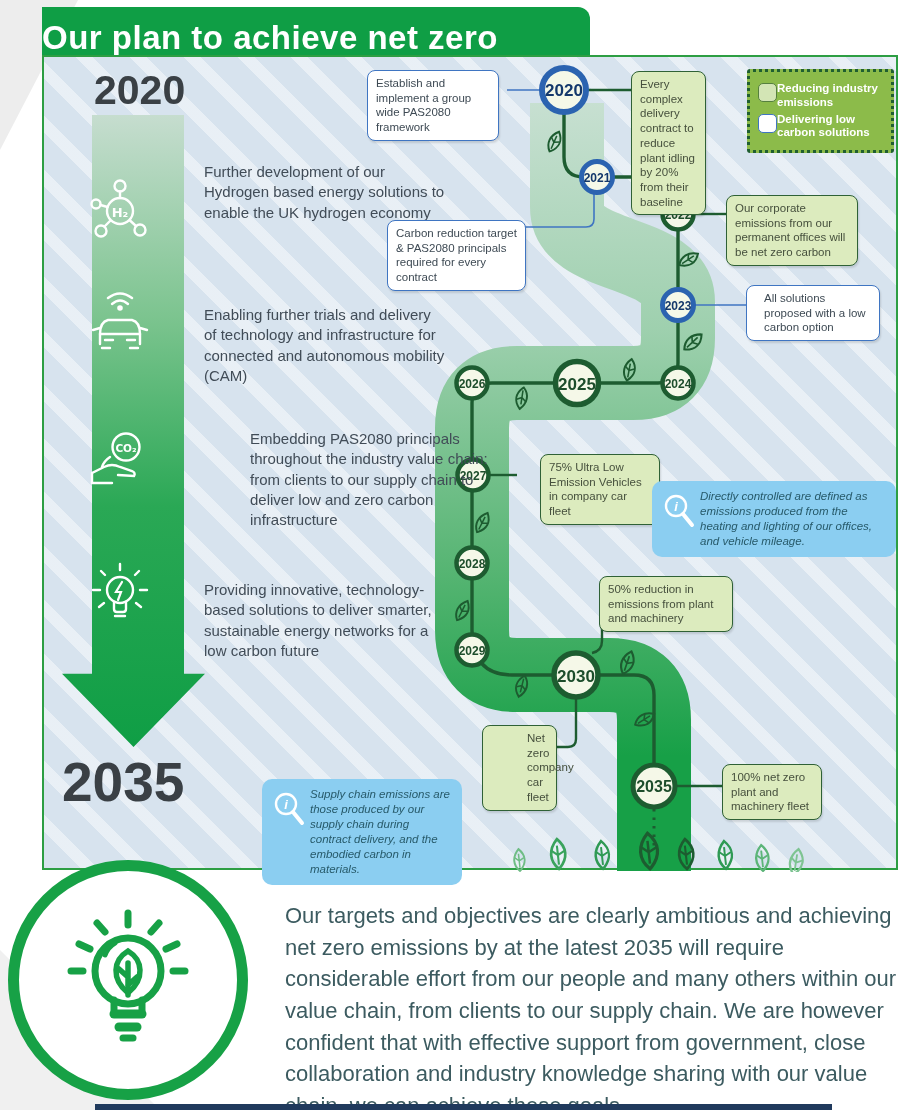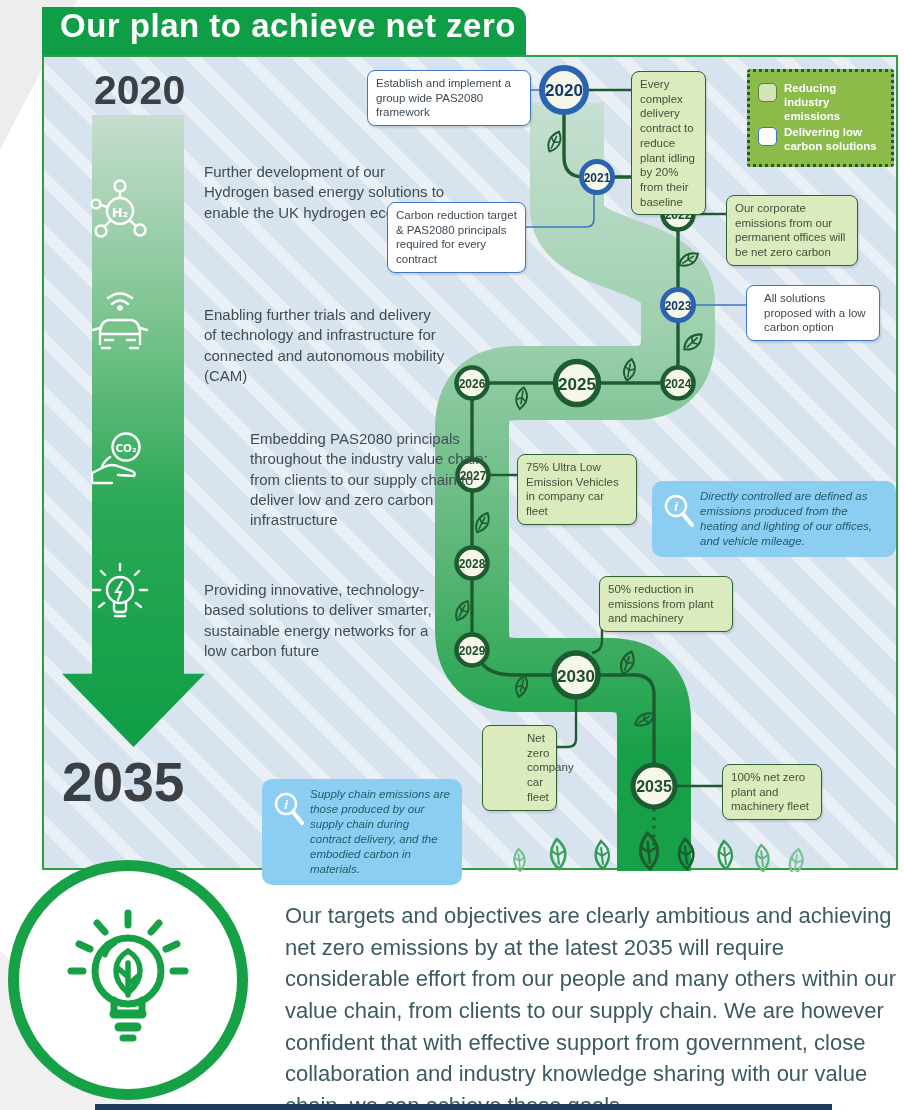--- a/index.html
+++ b/index.html
@@ -2,22 +2,22 @@
 <html><head>
 <meta charset="utf-8">
 <style>
   html,body{margin:0;padding:0;background:#fff;}
   .page{position:relative;width:904px;height:1110px;background:#ffffff;overflow:hidden;
         font-family:"Liberation Sans",sans-serif;}
   .decor{position:absolute;background:#ededed;}
   .decor-tl{left:0;top:0;width:78px;height:150px;clip-path:polygon(0 0,100% 0,0 100%);}
   .decor-bl{left:0;top:950px;width:160px;height:160px;clip-path:polygon(0 0,100% 100%,0 100%);background:#f0f0f0;}
 
-  .header{position:absolute;left:42px;top:7px;width:484px;height:50px;background:#0f9e45;
-          border-radius:0 12px 0 0;display:flex;align-items:flex-start;padding-left:18px;box-sizing:border-box;}
+  .header{position:absolute;left:42px;top:7px;width:548px;height:50px;background:#0f9e45;
+          border-radius:0 12px 0 0;display:flex;align-items:flex-end;padding-left:0;box-sizing:border-box;}
   .header span{color:#fff;font-size:33px;font-weight:bold;letter-spacing:.5px;}
 
   .panel{position:absolute;left:42px;top:55px;width:856px;height:815px;box-sizing:border-box;
          border:2px solid #2d9e43;
          background:#d7e3ee;
          background-image:repeating-linear-gradient(45deg,rgba(255,255,255,0) 0 26px,rgba(255,255,255,.45) 26px 38px);}
   .art{position:absolute;left:0;top:0;width:856px;height:815px;}
 
   .year-big{position:absolute;color:#3a4045;font-weight:800;}
   .year-start{left:50px;top:10px;font-size:41px;}
@@ -30,21 +30,21 @@
 
   .focus{position:absolute;left:160px;width:242px;font-size:15px;line-height:1.35;color:#414c57;}
 
   .box{position:absolute;border-radius:8px;padding:5px 8px;font-size:11.5px;line-height:1.28;
        color:#3e4a54;box-sizing:border-box;box-shadow:1px 2px 2px rgba(0,0,0,.12);}
   .box.white{background:#ffffff;border:1.6px solid #3f75c2;}
   .box.green{background:#dcebbe;border:1.6px solid #2f6136;color:#46503d;}
 
   .legend{position:absolute;left:703px;top:12px;width:147px;background:#8cbb4a;border:3px dotted #1f5e30;
           border-radius:3px;padding:7px 8px;box-sizing:border-box;color:#fff;font-size:11.5px;font-weight:bold;line-height:1.2;}
-  .legend .li{display:flex;align-items:flex-start;gap:7px;margin:3px 0;}
+  .legend .li{display:flex;align-items:flex-start;margin:3px 0;}
   .sw{flex:0 0 17px;width:17px;height:17px;border-radius:5px;margin-top:1px;}
   .sw1{background:#d3e5b5;border:1.5px solid #55803e;}
   .sw2{background:#ffffff;border:1.5px solid #3f75c2;}
 
   .note{position:absolute;background:#8bcef1;border-radius:10px;padding:8px 10px 8px 48px;
         font-style:italic;font-size:11.5px;line-height:1.3;color:#275a6a;box-sizing:border-box;}
   .note svg{position:absolute;left:10px;top:12px;}
 
   .footer-circle{position:absolute;left:8px;top:860px;width:218px;height:218px;border-radius:50%;
                  background:#fff;border:11px solid #17a146;display:flex;align-items:center;justify-content:center;}
@@ -228,26 +228,26 @@
         <path d="M32,8 V2 M17,13 L13,9 M47,13 L51,9 M12,28 H5 M52,28 H59 M16,41 L11,45 M48,41 L53,45"></path>
         <path d="M34,20 L28,30 h5 L30,38" stroke-width="2.2"></path>
       </g>
     </svg>
 
     <div class="focus" style="top:105px;">Further development of our Hydrogen based energy solutions to enable the UK hydrogen economy</div>
     <div class="focus" style="top:248px;">Enabling further trials and delivery of technology and infrastructure for connected and autonomous mobility (CAM)</div>
     <div class="focus" style="top:372px;margin-left:46px;">Embedding PAS2080 principals throughout the industry value chain: from clients to our supply chain to deliver low and zero carbon infrastructure</div>
     <div class="focus" style="top:512px;margin-top:11px;">Providing innovative, technology-based solutions to deliver smarter, sustainable energy networks for a low carbon future</div>
 
-    <div class="box white" style="left:323px;top:13px;width:164px;">Establish and implement a group wide PAS2080 framework</div>
+    <div class="box white" style="left:323px;top:13px;width:132px;">Establish and implement a group wide PAS2080 framework</div>
     <div class="box green" style="left:587px;top:14px;width:75px;">Every complex delivery contract to reduce plant idling by 20% from their baseline</div>
-    <div class="box white" style="left:343px;top:145px;width:139px;">Carbon reduction target &amp; PAS2080 principals required for every contract</div>
+    <div class="box white" style="left:343px;top:163px;width:139px;">Carbon reduction target &amp; PAS2080 principals required for every contract</div>
     <div class="box green" style="left:682px;top:138px;width:132px;">Our corporate emissions from our permanent offices will be net zero carbon</div>
     <div class="box white" style="left:702px;top:228px;width:134px;padding-left:17px;">All solutions proposed with a low carbon option</div>
-    <div class="box green" style="left:473px;top:397px;width:120px;">75% Ultra Low Emission Vehicles in company car fleet</div>
+    <div class="box green" style="left:496px;top:397px;width:120px;">75% Ultra Low Emission Vehicles in company car fleet</div>
     <div class="box green" style="left:555px;top:519px;width:134px;">50% reduction in emissions from plant and machinery</div>
     <div class="box green" style="left:438px;top:668px;width:75px;padding-left:44px;">Net zero company car fleet</div>
     <div class="box green" style="left:678px;top:707px;width:100px;">100% net zero plant and machinery fleet</div>
 
     <div class="legend">
       <div class="li">
         <span class="sw sw1"></span>
         <span>Reducing industry emissions</span>
       </div>
       <div class="li">

